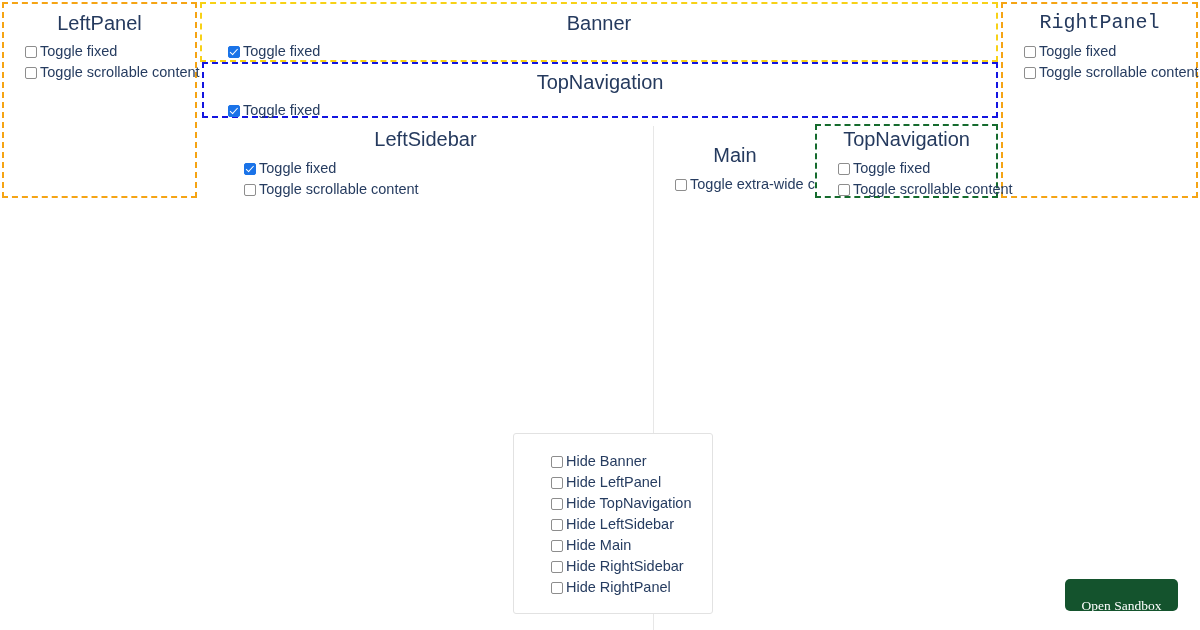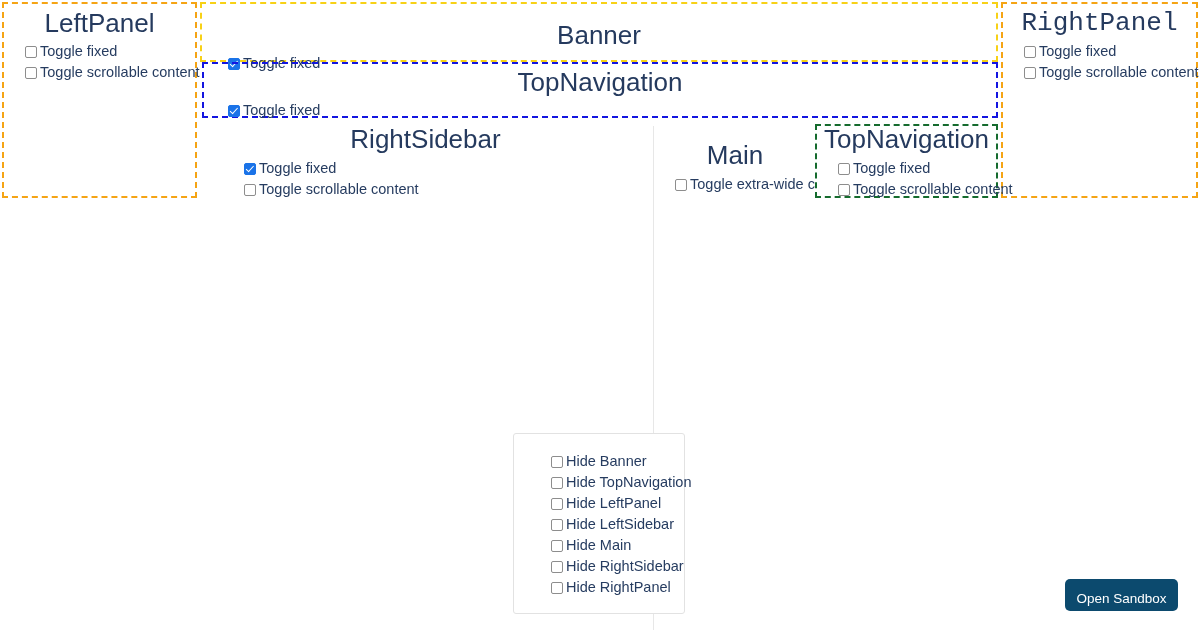--- a/index.html
+++ b/index.html
@@ -25,21 +25,21 @@
   }
 
   
   .region {
     position: absolute;
     box-sizing: border-box;
     background: transparent;
   }
   .region-title {
     text-align: center;
-    font-size: 26px;
+    font-size: 20px;
     font-weight: 400;
     line-height: 26px;
     color: #253a5e;
     margin: 0;
     padding: 0;
     white-space: nowrap;
   }
 
   .opts {
     margin: 0;
@@ -101,21 +101,21 @@
     border: 2px dashed #f5a414;
   }
   #left-panel .region-title { margin-top: 6px; }
   #left-panel .opts { margin-top: 5px; padding-left: 9px; }
 
   #banner {
     left: 200px; top: 2px;
     width: 798px; height: 60px;
     border: 2px dashed #f7d117;
   }
-  #banner .region-title { margin-top: 18px; }
+  #banner .region-title { margin-top: 6px; }
   #banner .opts { margin-top: 5px; padding-left: 14px; }
 
   #top-nav {
     left: 202px; top: 62px;
     width: 796px; height: 56px;
     border: 2px dashed #1415e0;
   }
   #top-nav .region-title { margin-top: 5px; }
   #top-nav .opts { margin-top: 5px; padding-left: 12px; }
 
@@ -159,49 +159,49 @@
     width: 1px;
     height: 504px;
     background: #e7e7e7;
   }
 
   
   #hide-card {
     position: absolute;
     left: 513px;
     top: 433px;
-    width: 172px;
+    width: 200px;
     height: 181px;
     box-sizing: border-box;
     background: #ffffff;
     border: 1px solid #e2e2e2;
     border-radius: 3px;
   }
   #hide-card .opts {
     margin: 0;
     padding: 17px 0 0 25px;
   }
   #hide-card .opt { height: 21px; }
 
   
   #open-sandbox {
     position: absolute;
     left: 1065px;
     top: 579px;
     width: 113px;
     height: 32px;
     box-sizing: border-box;
-    background: #0c4a6e;
+    background: #14532d;
     color: #ffffff;
     border: none;
     border-radius: 5px;
-    font-family: Liberation Sans, sans-serif;
+    font-family: Liberation Serif, serif;
     font-size: 13.5px;
     line-height: 32px;
-    padding: 4px;
+    padding: 11px;
     text-align: center;
     cursor: pointer;
   }
 </style>
 </head>
 <body>
 
 <div id="stage">
 
   <div id="column-divider"></div>
@@ -248,21 +248,21 @@
         <span class="opt-label">Toggle fixed</span>
       </li>
       <li class="opt">
         <input type="checkbox" class="cb" style="">
         <span class="opt-label">Toggle scrollable content</span>
       </li>
     </ul>
   </section>
 
   <section class="region" id="left-sidebar">
-    <h2 class="region-title">RightSidebar</h2>
+    <h2 class="region-title">LeftSidebar</h2>
     <ul class="opts">
       <li class="opt">
         <input type="checkbox" class="cb" checked="" style="">
         <span class="opt-label">Toggle fixed</span>
       </li>
       <li class="opt">
         <input type="checkbox" class="cb" style="">
         <span class="opt-label">Toggle scrollable content</span>
       </li>
     </ul>
@@ -297,28 +297,28 @@
   </section>
 
   <div id="hide-card">
     <ul class="opts">
       <li class="opt">
         <input type="checkbox" class="cb" style="">
         <span class="opt-label">Hide Banner</span>
       </li>
       <li class="opt">
         <input type="checkbox" class="cb" style="">
+        <span class="opt-label">Hide LeftPanel</span>
+      </li>
+      <li class="opt">
+        <input type="checkbox" class="cb" style="">
         <span class="opt-label">Hide TopNavigation</span>
       </li>
       <li class="opt">
         <input type="checkbox" class="cb" style="">
-        <span class="opt-label">Hide LeftPanel</span>
-      </li>
-      <li class="opt">
-        <input type="checkbox" class="cb" style="">
         <span class="opt-label">Hide LeftSidebar</span>
       </li>
       <li class="opt">
         <input type="checkbox" class="cb" style="">
         <span class="opt-label">Hide Main</span>
       </li>
       <li class="opt">
         <input type="checkbox" class="cb" style="">
         <span class="opt-label">Hide RightSidebar</span>
       </li>

